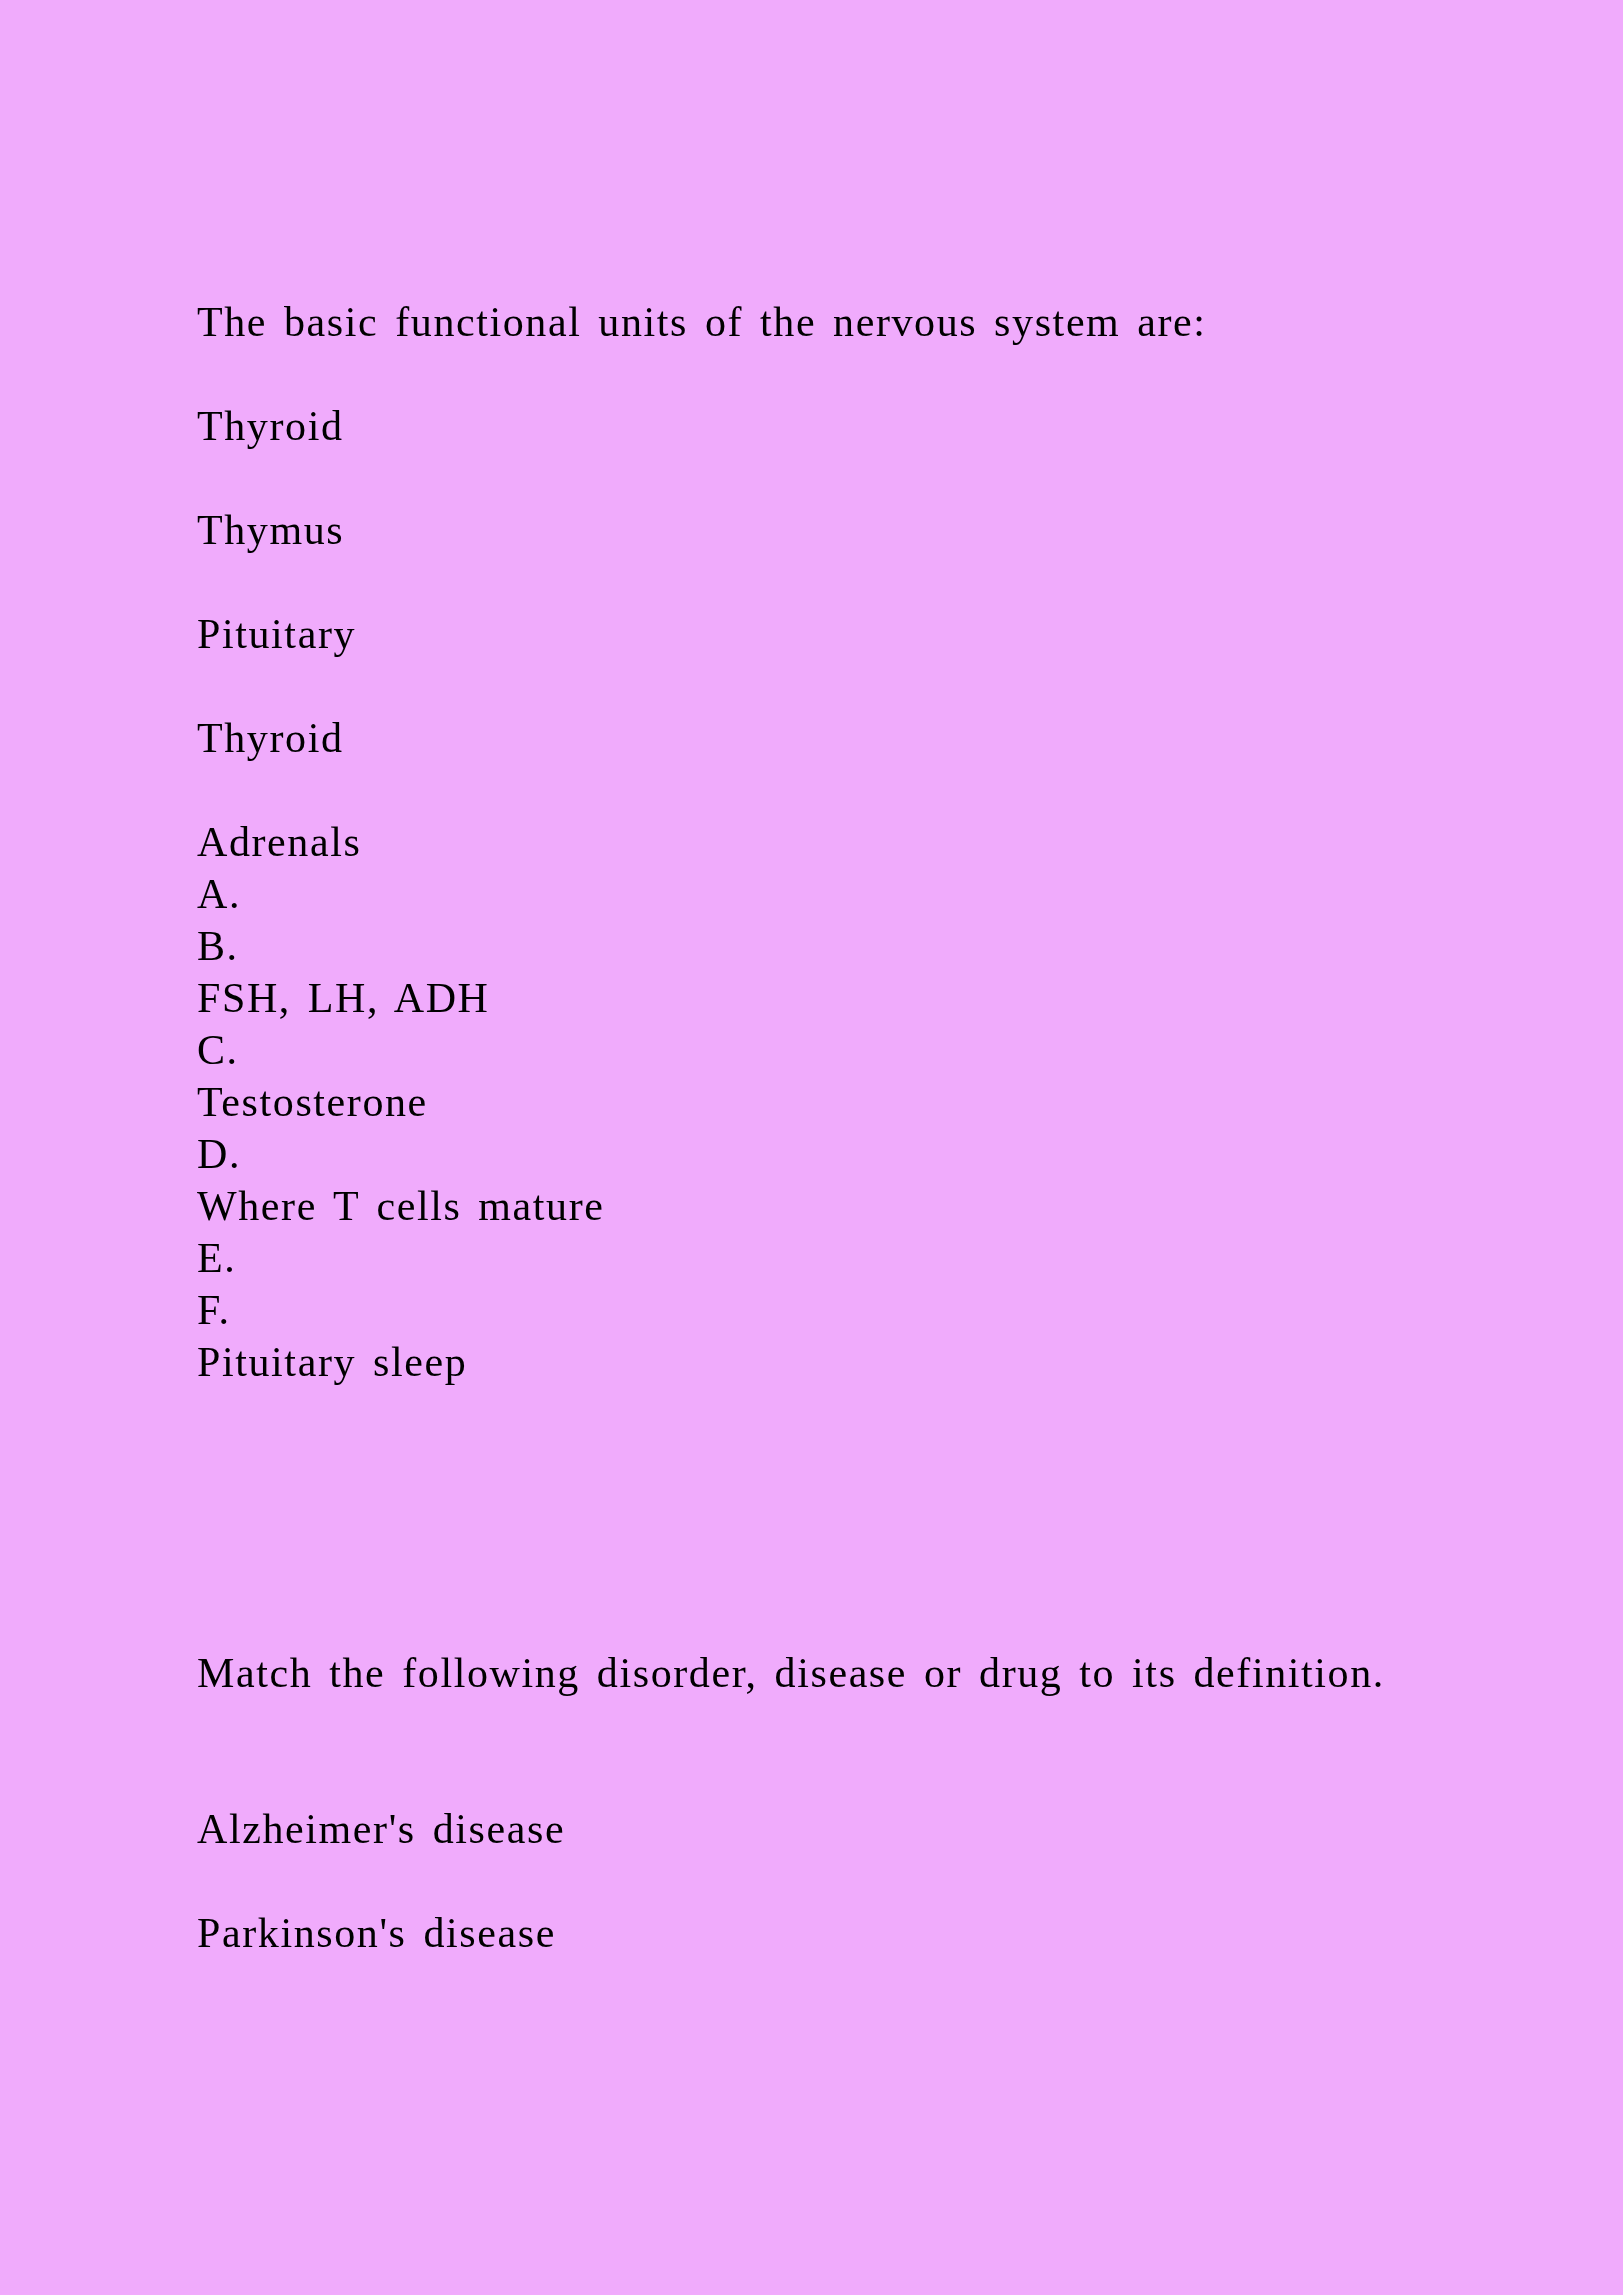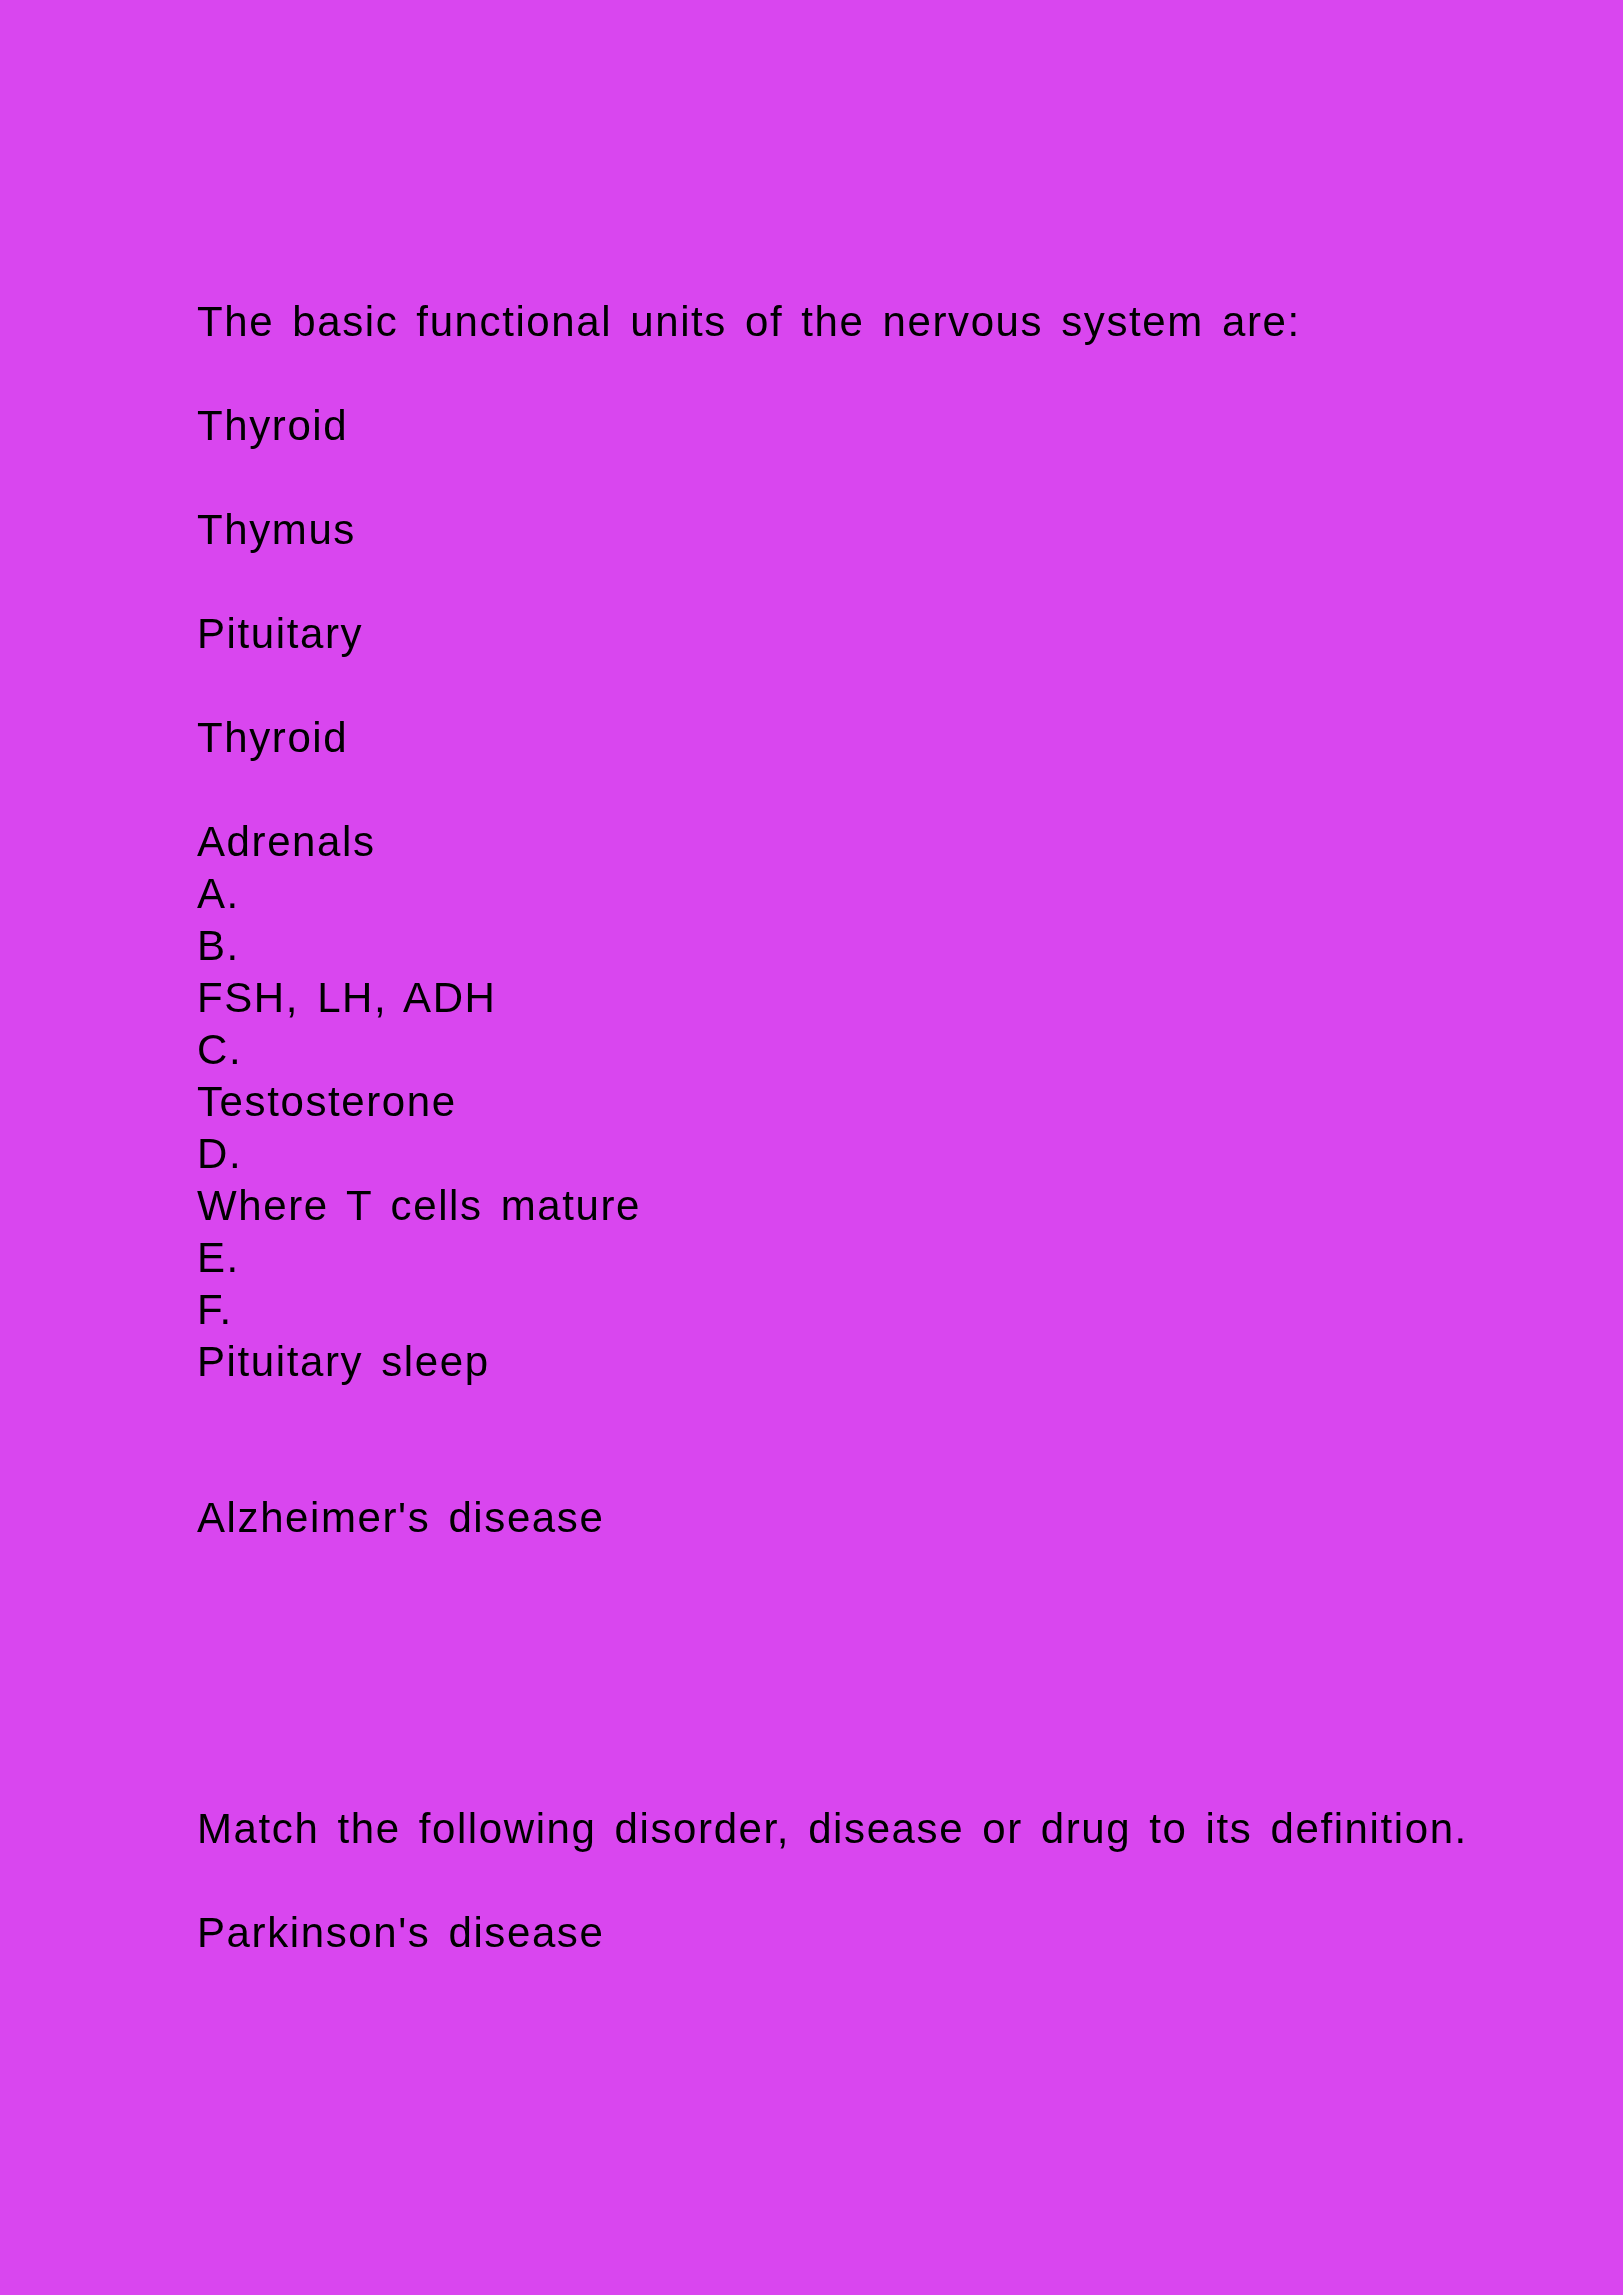--- a/index.html
+++ b/index.html
@@ -4,24 +4,24 @@
 <style>
   html, body {
     margin: 0;
     padding: 0;
     background: #ffffff;
   }
   .page {
     position: relative;
     width: 1623px;
     height: 2295px;
-    background: #d946ef;
+    background: #f0abfc;
     box-sizing: border-box;
     padding: 296px 48px 12px 197px;
-    font-family: Liberation Sans, sans-serif;
+    font-family: Liberation Serif, serif;
     font-size: 42px;
     line-height: 52px;
     letter-spacing: 1.6px;
     word-spacing: 4.8px;
     color: #000000;
     overflow: hidden;
   }
   .line {
     white-space: nowrap;
   }
@@ -49,19 +49,19 @@
   <div class="line">B.</div>
   <div class="line">FSH, LH, ADH</div>
   <div class="line">C.</div>
   <div class="line">Testosterone</div>
   <div class="line">D.</div>
   <div class="line">Where T cells mature</div>
   <div class="line">E.</div>
   <div class="line">F.</div>
   <div class="line">Pituitary sleep</div>
 
+  <div class="line gap-5">Match the following disorder, disease or drug to its definition.</div>
+
   <div class="line gap-2">Alzheimer's disease</div>
-
-  <div class="line gap-5">Match the following disorder, disease or drug to its definition.</div>
   <div class="line gap-1">Parkinson's disease</div>
 
 </div>
 
 
 </body></html>

